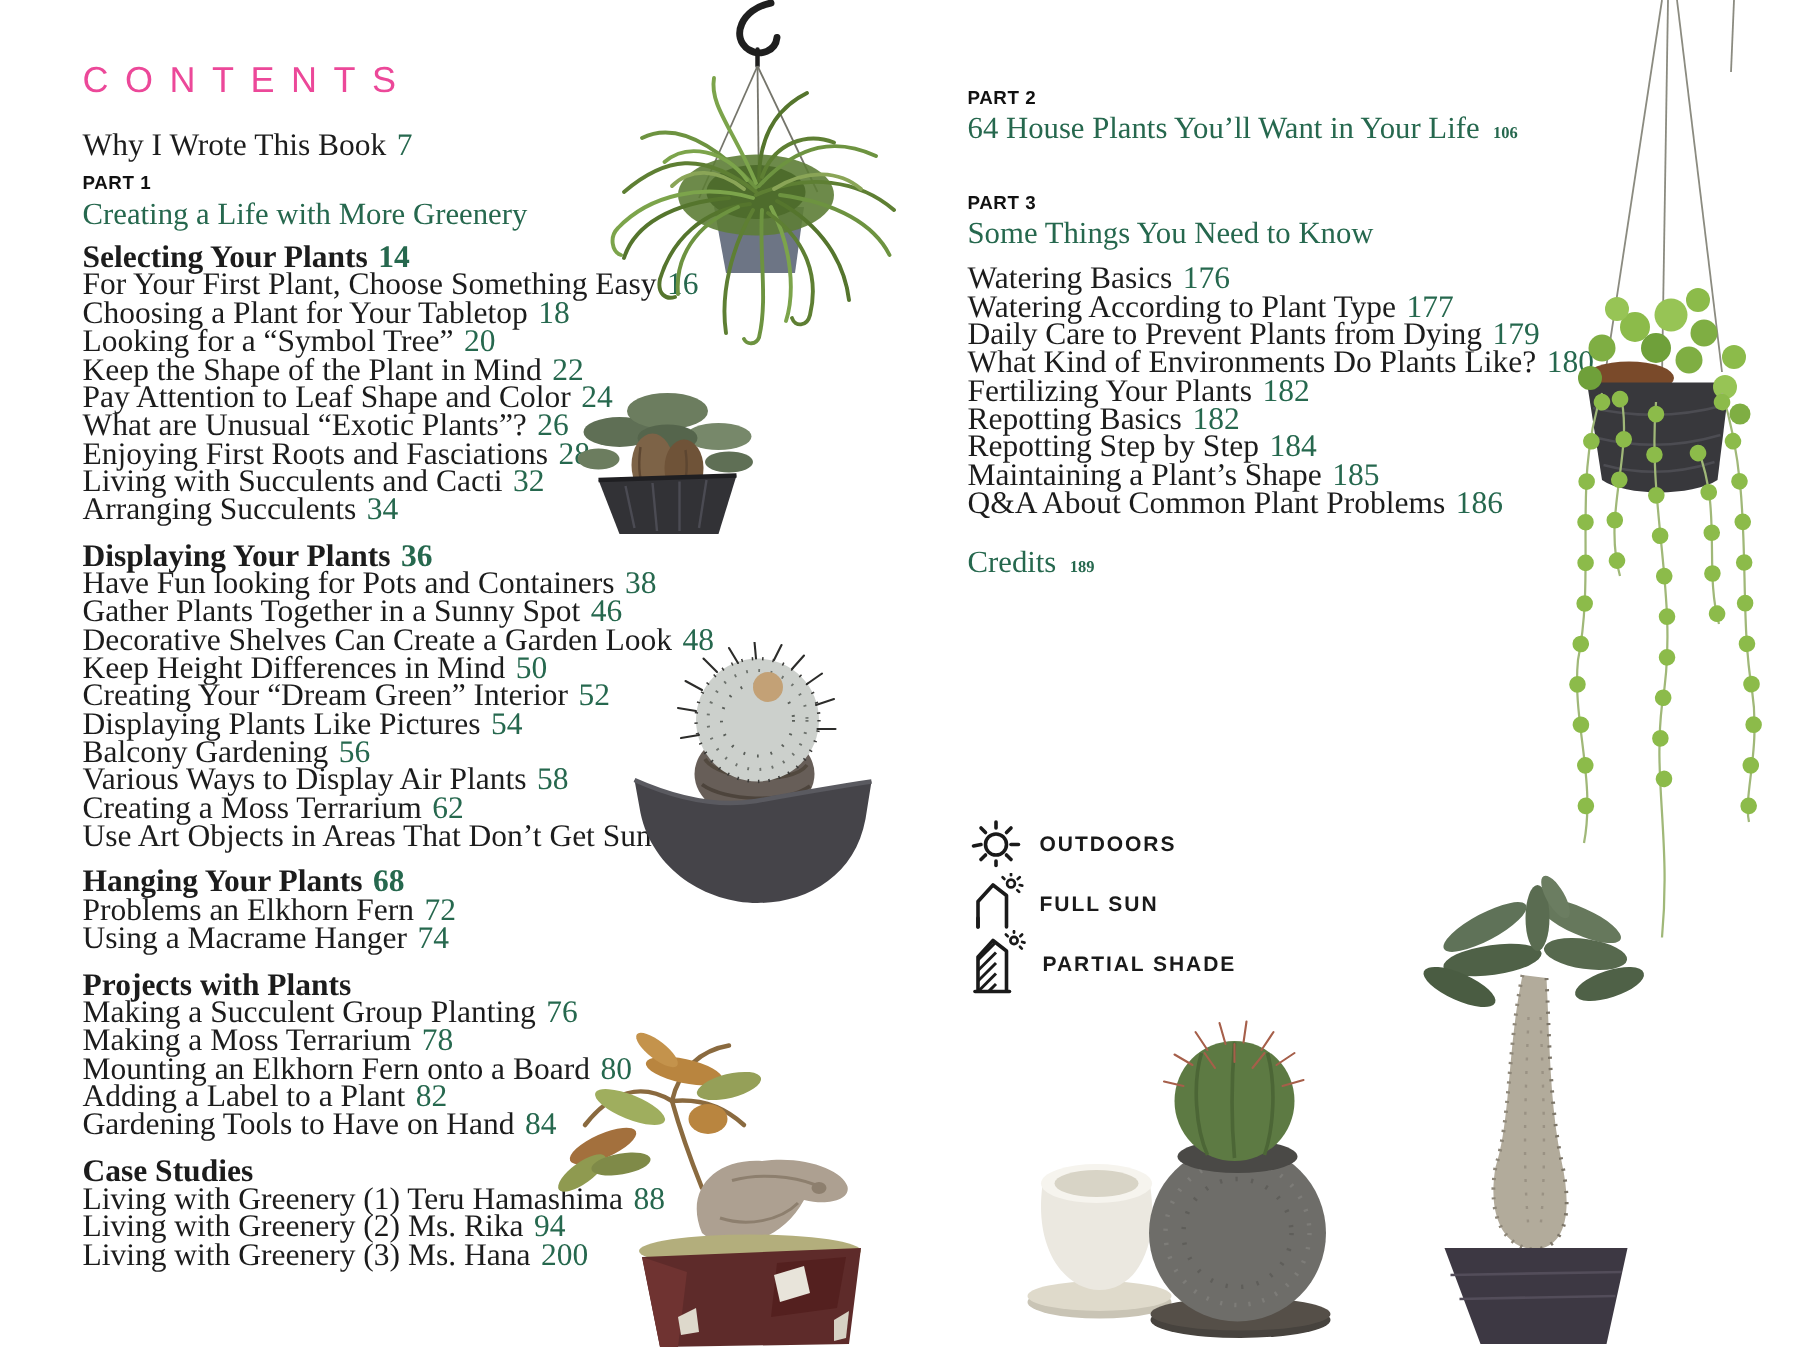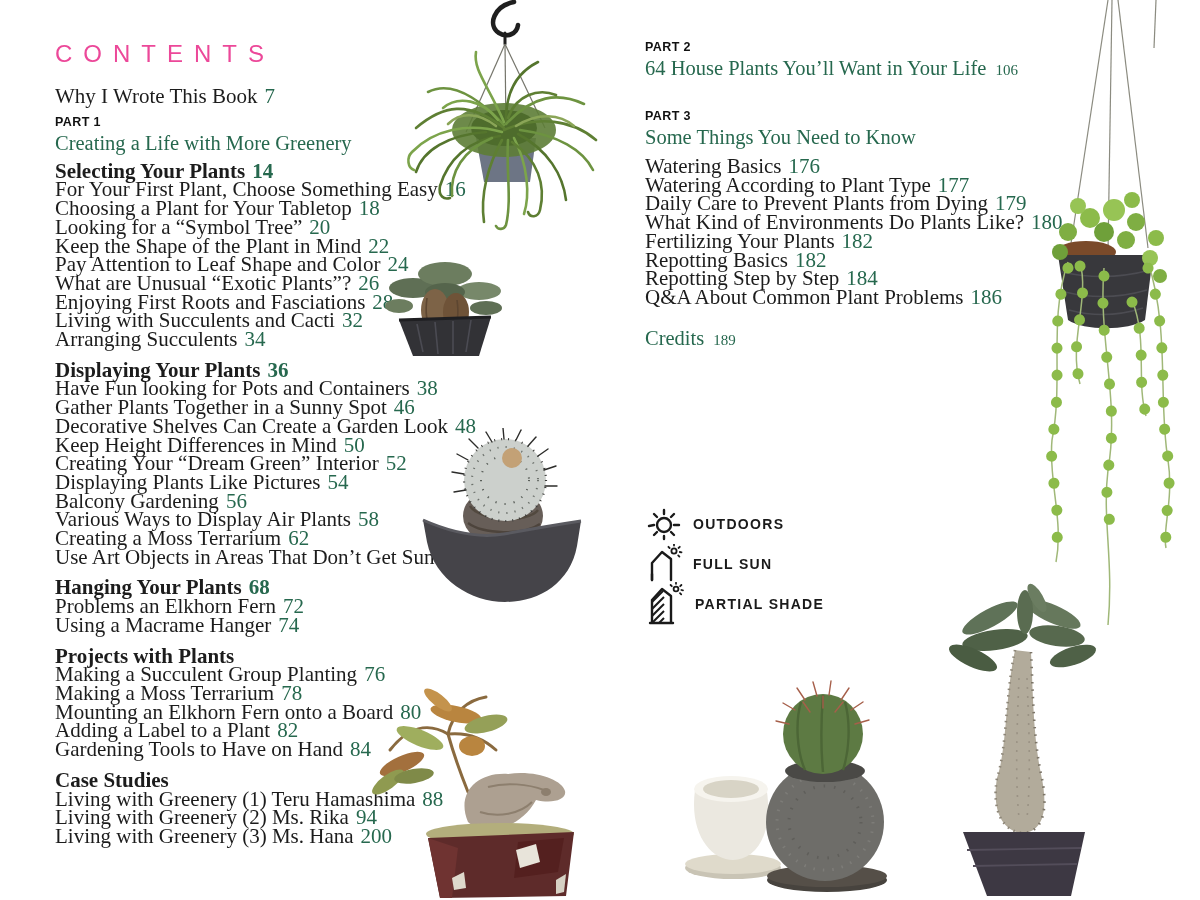--- a/index.html
+++ b/index.html
@@ -1,31 +1,31 @@
 <!DOCTYPE html>
 <html><head>
 <meta charset="utf-8">
 <style>
   html,body{margin:0;padding:0;background:#fff;}
   .canvas{position:relative;width:1200px;height:900px;background:#ffffff;overflow:hidden;
           font-family:"Liberation Serif",serif;color:var(--ink,#1c1c1c);}
   
   .left-col{position:absolute;left:55px;top:40px;width:345px;}
-  .right-col{position:absolute;left:645px;top:40px;width:420px;}
+  .right-col{position:absolute;left:645px;top:58px;width:420px;}
   h1.contents{font-family:"Liberation Sans",sans-serif;font-weight:400;font-size:24px;
               letter-spacing:11px;margin:0 0 19px 0;color:#ec4899;}
   .entry{margin:0;font-size:21px;line-height:18.7px;white-space:nowrap;}
   .entry .pg{color:var(--accent,#26684e);margin-left:7px;}
   .entry.head{font-weight:bold;}
   .intro{margin-bottom:9px;}
   .part-label{font-family:"Liberation Sans",sans-serif;font-weight:bold;font-size:12.5px;
               letter-spacing:.4px;line-height:15px;color:#111;}
   .part-title{font-size:20.5px;line-height:24px;color:var(--accent,#26684e);margin:1px 0 0 0;
               font-weight:normal;white-space:nowrap;}
-  .part-title .pg{font-size:15px;font-weight:normal;color:var(--accent,#26684e);margin-left:9px;}
+  .part-title .pg{font-size:11px;font-weight:bold;color:var(--accent,#26684e);margin-left:9px;}
   .toc-section{margin-top:6px;margin-bottom:12px;}
   .part1-head{margin-bottom:7px;}
   .part2-block{margin-bottom:27px;}
   .part3-items{margin-top:8px;}
   .credits-block{margin-top:19px;}
   
   .legend{margin-top:152px;}
   .legend-row{display:flex;align-items:center;gap:10px;height:40px;}
   .legend-label{font-family:"Liberation Sans",sans-serif;font-weight:bold;font-size:14px;
                 letter-spacing:1.3px;color:#1a1a1a;}
@@ -126,20 +126,21 @@
 
     <div class="part3-items">
 
     <p class="entry"><span>Watering Basics</span><span class="pg">176</span></p>
         <p class="entry"><span>Watering According to Plant Type</span><span class="pg">177</span></p>
         <p class="entry"><span>Daily Care to Prevent Plants from Dying</span><span class="pg">179</span></p>
         <p class="entry"><span>What Kind of Environments Do Plants Like?</span><span class="pg">180</span></p>
         <p class="entry"><span>Fertilizing Your Plants</span><span class="pg">182</span></p>
         <p class="entry"><span>Repotting Basics</span><span class="pg">182</span></p>
         <p class="entry"><span>Repotting Step by Step</span><span class="pg">184</span></p>
+        <p class="entry"><span>Maintaining a Plant’s Shape</span><span class="pg">185</span></p>
         <p class="entry"><span>Q&amp;A About Common Plant Problems</span><span class="pg">186</span></p>
       </div>
 
     <div class="credits-block">
       <h2 class="part-title"><span>Credits</span><span class="pg">189</span></h2>
     </div>
 
     <div class="legend">
       <div class="legend-row">
         <svg width="38" height="38" viewBox="0 0 38 38">

